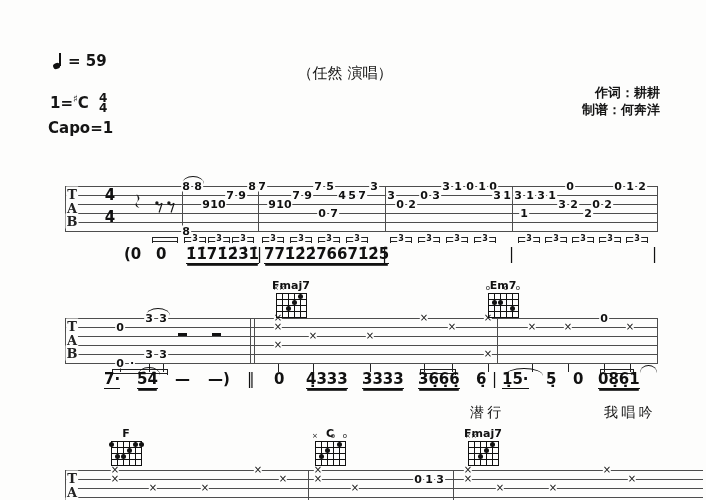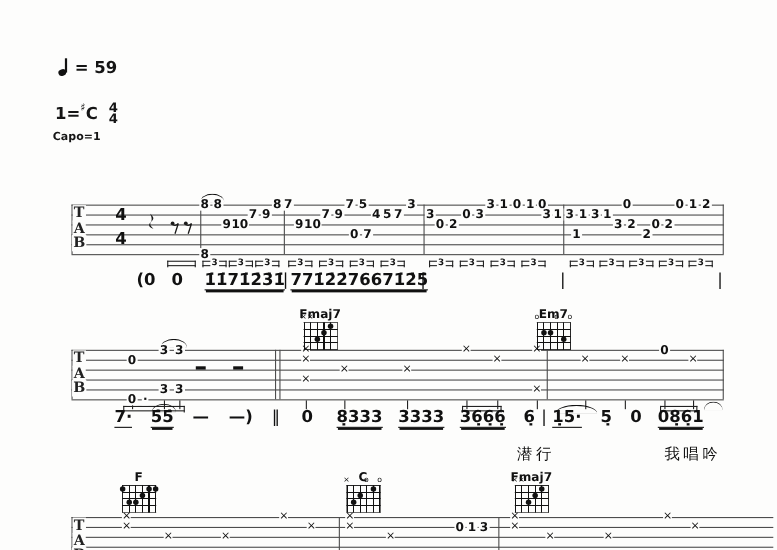--- a/index.html
+++ b/index.html
@@ -10,21 +10,21 @@
   }
   .sheet{position:absolute;inset:0;}
   
   .tempo{position:absolute;left:53px;top:52px;font-size:15px;font-weight:bold;display:flex;align-items:center;}
   .qnote{display:inline-block;position:relative;width:9px;height:17px;margin-right:6px;}
   .qnote::before{content:"";position:absolute;left:0;bottom:1px;width:7px;height:5.5px;background:#111;border-radius:50%;transform:rotate(-18deg);}
   .qnote::after{content:"";position:absolute;left:6.2px;bottom:4px;width:1.7px;height:13px;background:#111;}
   .keysig{position:absolute;left:50px;top:93px;font-size:15px;font-weight:bold;display:flex;align-items:center;}
   .keysig sup{font-size:10px;line-height:10px;transform:translateY(-4px);}
   .timesig{display:inline-flex;flex-direction:column;align-items:center;margin-left:10px;line-height:10px;font-size:12px;}
-  .capo{position:absolute;left:48px;top:119px;font-size:10px;font-weight:bold;}
+  .capo{position:absolute;left:48px;top:119px;font-size:15px;font-weight:bold;}
   .title{position:absolute;left:245px;top:34px;width:200px;text-align:center;font-size:24px;font-weight:bold;letter-spacing:3px;}
   .subtitle{position:absolute;left:245px;top:64px;width:200px;text-align:center;font-size:15px;}
   .credits{position:absolute;right:46px;top:84px;text-align:right;font-size:13px;line-height:17px;font-weight:bold;}
   
   .fn{position:absolute;transform:translate(-50%,-50%);font-size:11px;font-weight:bold;line-height:11px;background:#fdfdfc;padding:0 1px;color:#111;white-space:nowrap;}
   .mx{position:absolute;transform:translate(-50%,-50%);font-size:10px;line-height:10px;background:#fdfdfc;padding:0;color:#111;}
   .clef{position:absolute;transform:translate(-50%,-50%);font-family:"DejaVu Serif","Liberation Serif",serif;font-size:13px;font-weight:bold;background:#fdfdfc;padding:0 1px;color:#222;}
   .ts{position:absolute;transform:translate(-50%,-50%);font-size:15px;font-weight:bold;color:#111;}
   .beam{position:absolute;height:3px;border-top:1.3px solid #222;border-bottom:1.3px solid #222;}
   .beam::before,.beam::after{content:"";position:absolute;top:-1px;width:1.2px;height:6px;background:#222;}
@@ -61,22 +61,25 @@
       <sup>♯</sup>
       <span>C</span>
     <span class="timesig">
       <span>4</span>
       <span>4</span>
     </span>
   </div>
 
   <div class="capo">Capo=1</div>
 
+  <div class="subtitle">（任然 演唱）</div>
 
   <div class="credits">
+    <div>作词：耕耕</div>
+    <div>制谱：何奔洋</div>
   </div>
 
 <div class="sline" style="left: 65px; width: 593px; top: 186px;"></div>
     <div class="sline" style="left: 65px; width: 593px; top: 195px;"></div>
     <div class="sline" style="left: 65px; width: 593px; top: 204px;"></div>
     <div class="sline" style="left: 65px; width: 593px; top: 213px;"></div>
     <div class="sline" style="left: 65px; width: 593px; top: 222px;"></div>
     <div class="sline" style="left: 65px; width: 593px; top: 231px;"></div>
     <div class="bline" style="left: 65px; top: 186px; height: 45px;"></div>
     <div class="bline" style="left: 182px; top: 186px; height: 45px;"></div>
@@ -255,26 +258,26 @@
     <div class="mx" style="left: 313px; top: 336px;">×</div>
     <div class="mx" style="left: 370px; top: 336px;">×</div>
     <div class="mx" style="left: 424px; top: 318px;">×</div>
     <div class="mx" style="left: 452px; top: 327px;">×</div>
     <div class="mx" style="left: 488px; top: 318px;">×</div>
     <div class="mx" style="left: 488px; top: 354px;">×</div>
     <div class="mx" style="left: 532px; top: 327px;">×</div>
     <div class="mx" style="left: 568px; top: 327px;">×</div>
     <div class="mx" style="left: 630px; top: 327px;">×</div>
     <div class="jp u1" style="left: 104px; top: 371px;">7·</div>
-    <div class="jp u2" style="left: 137px; top: 371px;">5̇5̇</div>
+    <div class="jp u2" style="left: 137px; top: 371px;">5̇4̇</div>
     <div class="jp" style="left: 175px; top: 371px;">—</div>
     <div class="jp" style="left: 208px; top: 371px;">—)</div>
     <div class="jbar" style="left: 247px; top: 371px;">‖</div>
     <div class="jp" style="left: 274px; top: 371px;">0</div>
-    <div class="jp u2" style="left: 306px; top: 371px;">8̣333</div>
+    <div class="jp u2" style="left: 306px; top: 371px;">4̣333</div>
     <div class="jp u2" style="left: 362px; top: 371px;">3333</div>
     <div class="jp u2" style="left: 418px; top: 371px;">36̣6̣6̣</div>
     <div class="jp" style="left: 476px; top: 371px;">6̣</div>
     <div class="jbar" style="left: 492px; top: 371px;">|</div>
     <div class="jp u1" style="left: 502px; top: 371px;">1̣5·</div>
     <div class="jp" style="left: 546px; top: 371px;">5̣</div>
     <div class="jp" style="left: 573px; top: 371px;">0</div>
     <div class="jp u2" style="left: 598px; top: 371px;">08̣6̣1</div>
     <div class="ly" style="left: 470px; top: 404px;">潜行</div>
     <div class="ly" style="left: 604px; top: 404px;">我唱吟</div>

